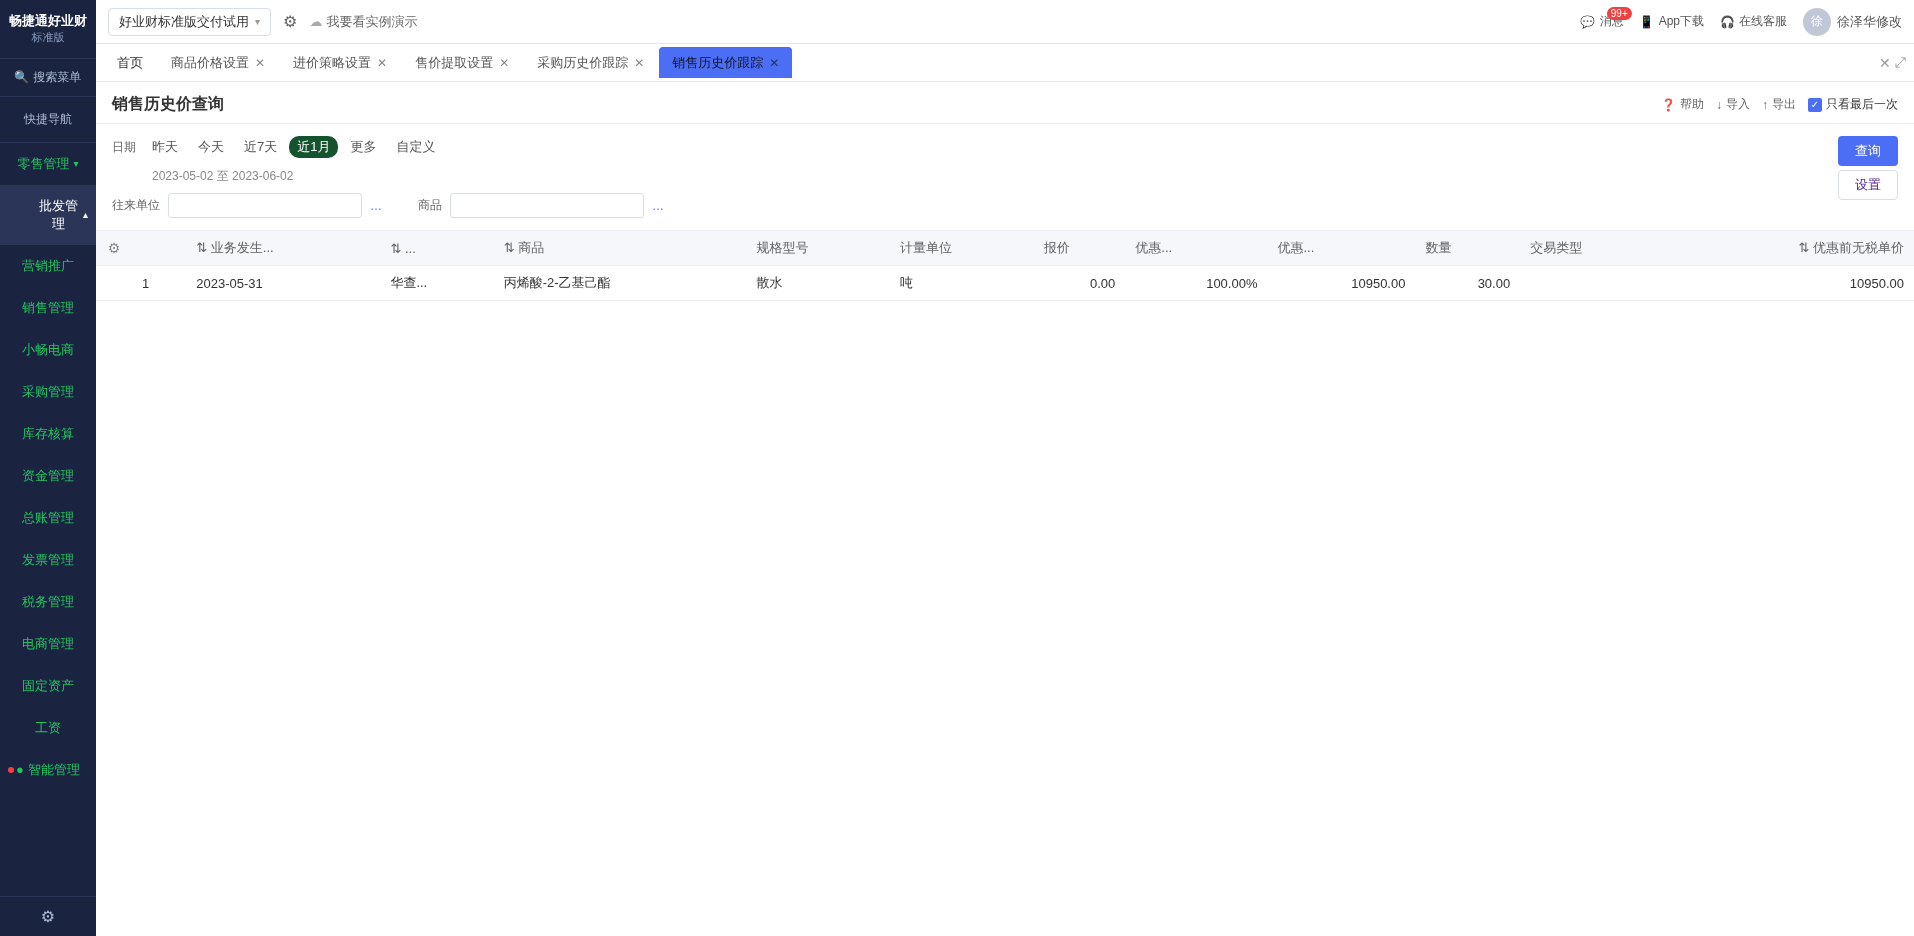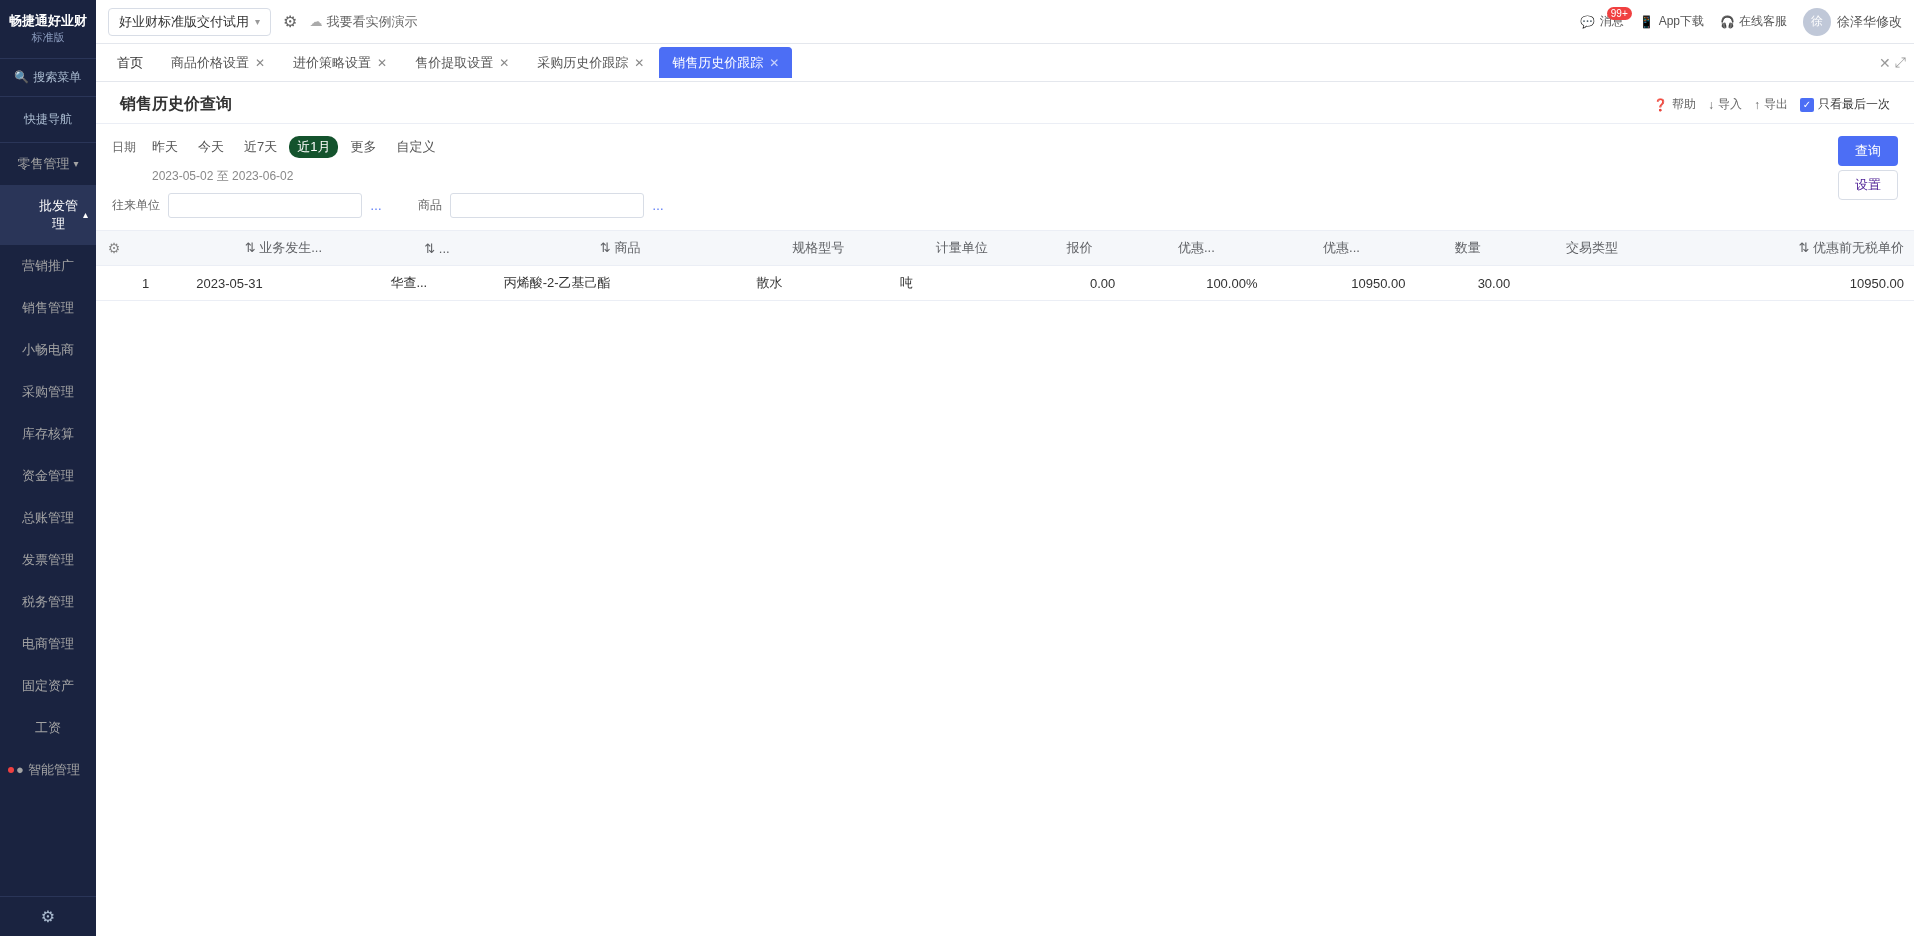--- a/index.html
+++ b/index.html
@@ -45,21 +45,21 @@
       font-size: 12px;
       color: #aabbd0;
     }
     .sidebar-menu { flex: 1; overflow-y: auto; }
     .sidebar-menu::-webkit-scrollbar { width: 3px; }
     .sidebar-menu-item {
       padding: 12px 8px;
       text-align: center;
       cursor: pointer;
       font-size: 13px;
-      color: #a3a3a3;
+      color: #22c55e;
       display: flex;
       align-items: center;
       justify-content: center;
       gap: 4px;
       position: relative;
     }
     .sidebar-menu-item.active { color: #fff; background: #2a3558; padding-left: 38px; }
     .sidebar-menu-item.has-indicator::before {
       content: '';
       width: 6px; height: 6px;
@@ -141,34 +141,34 @@
       gap: 6px;
       padding: 6px 12px;
       border-radius: 4px 4px 0 0;
       cursor: pointer;
       font-size: 13px;
       color: #555;
       white-space: nowrap;
       border: 1px solid transparent;
       border-bottom: none;
     }
-    .tab-item.active { background: #4c6ef5; color: #ffffff; border-color: #4c6ef5; }
+    .tab-item.active { background: #4c6ef5; color: #0f172a; border-color: #4c6ef5; }
     .tab-item .tab-close { font-size: 12px; color: inherit; opacity: 0.7; }
     .tab-item.home { color: #333; }
 
     
     .page-content { flex: 1; overflow-y: auto; background: #f5f7fa; padding: 0; }
     .content-panel { background: #fff; margin: 0; height: 100%; }
 
     
     .page-header {
       display: flex;
       align-items: center;
       justify-content: space-between;
-      padding: 12px 24px 8px;
+      padding: 12px 16px 8px;
       border-bottom: 1px solid #ebeef5;
     }
     .page-title { font-size: 16px; font-weight: bold; color: #333; }
     .page-header-actions { display: flex; align-items: center; gap: 12px; }
     .page-header-action { display: flex; align-items: center; gap: 4px; color: #666; font-size: 12px; cursor: pointer; }
     .only-last-check { display: flex; align-items: center; gap: 4px; font-size: 12px; color: #333; }
     .checkbox-checked { width: 14px; height: 14px; background: #4c6ef5; border-radius: 2px; display: inline-flex; align-items: center; justify-content: center; color: #fff; font-size: 10px; }
 
     
     .filter-area { padding: 12px 16px; border-bottom: 1px solid #ebeef5; display: flex; align-items: flex-start; gap: 24px; }
@@ -182,21 +182,21 @@
     .filter-input { border: 1px solid #d8dde6; border-radius: 3px; padding: 4px 8px; font-size: 13px; color: #333; min-width: 160px; outline: none; }
     .filter-more-btn { color: #4c6ef5; cursor: pointer; font-size: 12px; padding: 4px; }
     .filter-actions { display: flex; flex-direction: column; gap: 4px; margin-left: auto; }
     .btn-primary { background: #4c6ef5; color: #fff; border: none; border-radius: 4px; padding: 6px 16px; font-size: 13px; cursor: pointer; }
     .btn-default { background: #fff; color: #4c1d95; border: 1px solid #d8dde6; border-radius: 4px; padding: 5px 16px; font-size: 13px; cursor: pointer; }
 
     
     .table-container { padding: 0 0; overflow-x: auto; }
     table { width: 100%; border-collapse: collapse; font-size: 13px; }
     thead tr { background: #f5f7fa; }
-    th { padding: 8px 10px; text-align: center; color: #606266; font-weight: 500; border-bottom: 1px solid #ebeef5; white-space: nowrap; font-size: 13px; }
+    th { padding: 8px 10px; text-align: left; color: #606266; font-weight: 500; border-bottom: 1px solid #ebeef5; white-space: nowrap; font-size: 13px; }
     td { padding: 8px 10px; border-bottom: 1px solid #ebeef5; color: #333; white-space: nowrap; }
     .th-gear { width: 36px; text-align: center; }
     .gear-btn { cursor: pointer; color: #888; font-size: 14px; }
     .number-cell { text-align: right; }
   </style>
 </head>
 <body>
 
 <div class="sidebar">
   <div class="sidebar-logo">

